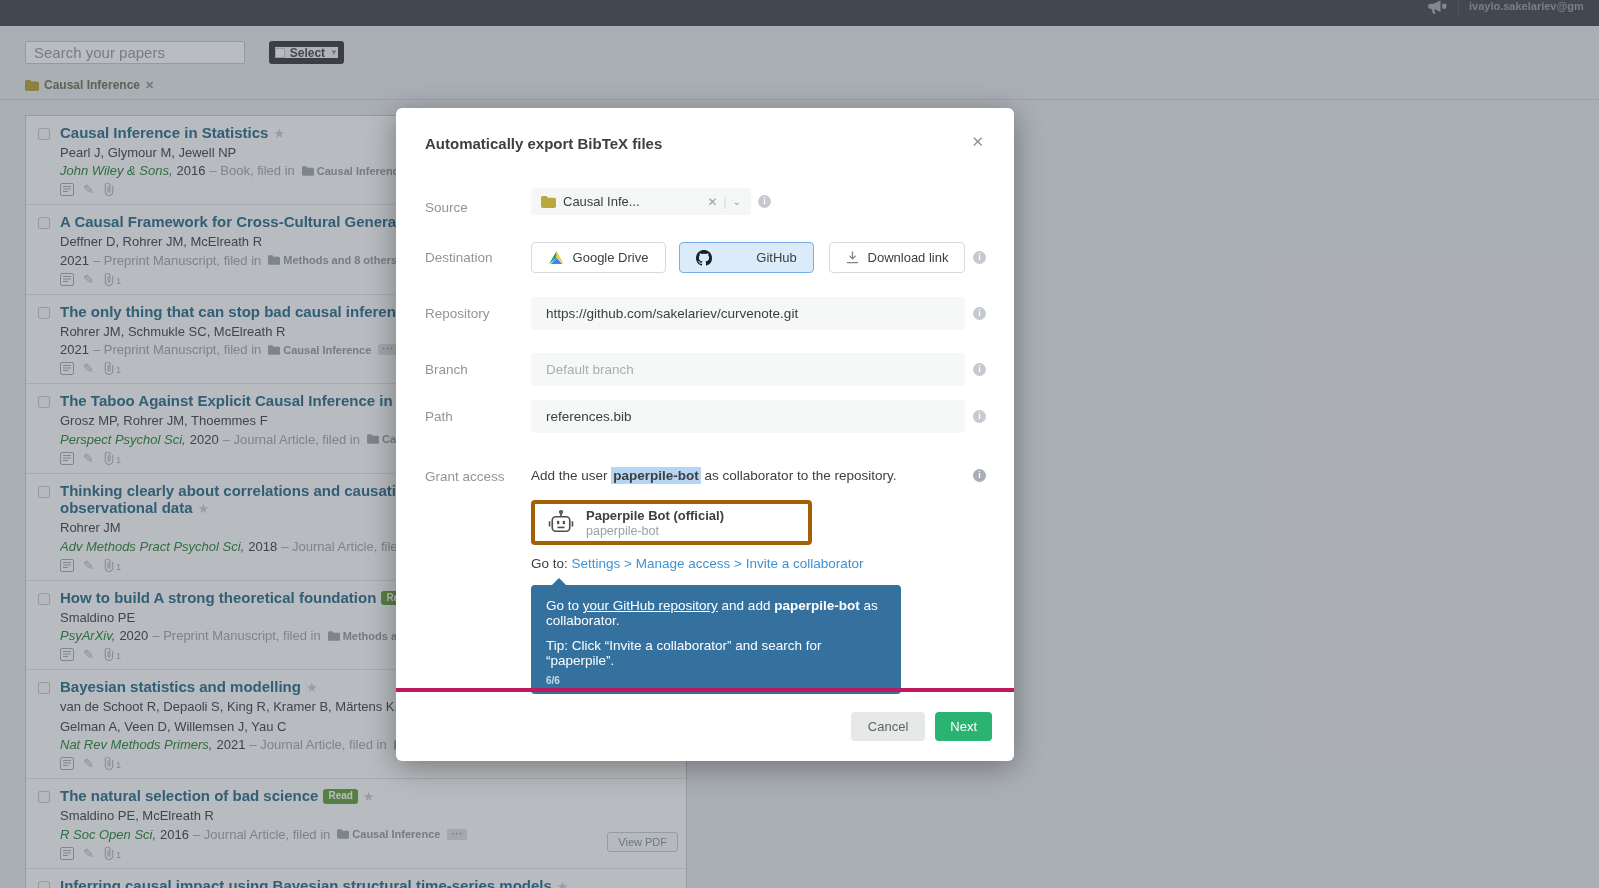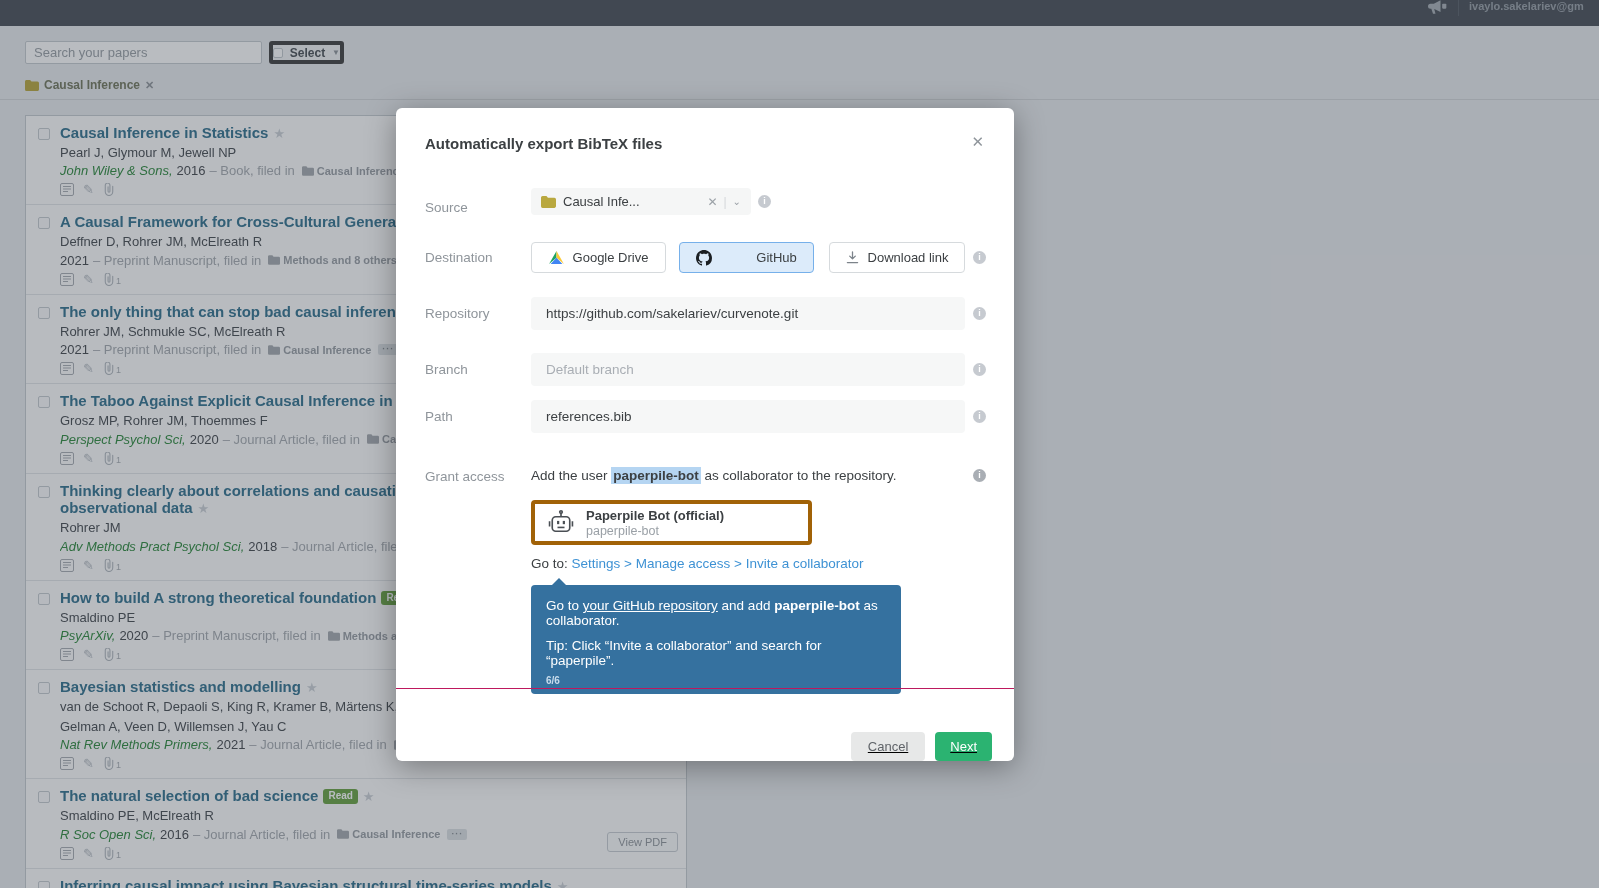--- a/index.html
+++ b/index.html
@@ -10,27 +10,27 @@
   
   .topbar { position:absolute; left:0; top:0; width:100%; height:26px; background:#495059; }
   .topbar-right { position:absolute; right:0; top:0; height:26px; display:flex; align-items:flex-start; }
   .mega-icon { width:20px; height:14px; margin-right:10px; }
   .topbar-sep { width:1px; height:16px; background:#5a626b; margin-right:10px; }
   .topbar-email { color:#9aa1a9; font-size:11px; font-weight:bold; white-space:nowrap;
     width:130px; overflow:hidden; }
 
   
   .toolbar-divider { position:absolute; left:0; top:99px; width:100%; height:1px; background:#d3d7da; }
-  .search-input { position:absolute; left:25px; top:41px; width:237px; height:23px;
+  .search-input { position:absolute; left:25px; top:41px; width:220px; height:23px;
     border:1px solid #c6cbd0; border-radius:2px; background:#fff; padding:0 8px;
-    font-size:13px; color:#3c4043; font-family:"Liberation Sans", sans-serif; }
+    font-size:15px; color:#3c4043; font-family:"Liberation Sans", sans-serif; }
   .search-input::placeholder { color:#9aa0a6; }
   .select-btn { position:absolute; left:269px; top:41px; width:75px; height:23px;
-    border:4px solid #404040; border-radius:3px; background:#f2f3f4; display:flex;
-    align-items:center; justify-content:space-between; gap:5px; cursor:pointer; }
+    border:6px solid #404040; border-radius:3px; background:#f2f3f4; display:flex;
+    align-items:center; justify-content:flex-end; gap:5px; cursor:pointer; }
   .select-cb { width:10px; height:10px; border:1px solid #c3c9ce; background:#fff; border-radius:2px; }
   .select-label { font-size:12px; font-weight:bold; color:#4a5056; }
   .caret { font-size:8px; color:#8f959b; }
 
   
   .chip { position:absolute; left:25px; top:78px; display:flex; align-items:center; gap:5px; cursor:pointer; }
   .chip-label { font-size:12px; font-weight:bold; color:#73785f; }
   .chip-x { font-size:11px; font-weight:bold; color:#8f959b; }
 
   
@@ -107,23 +107,23 @@
 
   .bluebox { position:absolute; left:135px; top:117px; width:370px; background:#35719f;
     border-radius:4px; color:#fff; padding:13px 15px 8px; font-size:13.5px; }
   .bluebox:before { content:""; position:absolute; left:20px; top:-7px; border-left:8px solid transparent;
     border-right:8px solid transparent; border-bottom:8px solid #35719f; }
   .bb-link { color:#fff; text-decoration:underline; cursor:pointer; }
   .bb-bold { font-weight:bold; }
   .bb-line2 { margin-top:10px; }
   .bb-step { margin-top:7px; font-size:10px; font-weight:bold; color:#c8dcec; }
 
-  .m-footer { position:absolute; left:0; bottom:0; width:100%; height:73px; border-top:1px solid #be185d;
-    display:flex; align-items:flex-end; justify-content:flex-end; gap:10px; padding-right:22px;
-    border-radius:0 0 6px 6px;text-decoration:underline; }
+  .m-footer { position:absolute; left:0; bottom:0; width:100%; height:73px; border-top:4px solid #be185d;
+    display:flex; align-items:center; justify-content:flex-end; gap:10px; padding-right:22px;
+    border-radius:0 0 6px 6px; }
   .btn-cancel { background:#e7e8e8; color:#5f6368; border:none; border-radius:4px;
     font-size:13px; padding:7px 17px; cursor:pointer; font-family:"Liberation Sans", sans-serif; }
   .btn-next { background:#2bb371; color:#fff; border:none; border-radius:4px;
     font-size:13px; padding:7px 15px; cursor:pointer; font-family:"Liberation Sans", sans-serif; }
 </style>
 </head>
 <body>
 
 <div class="stage">
 

